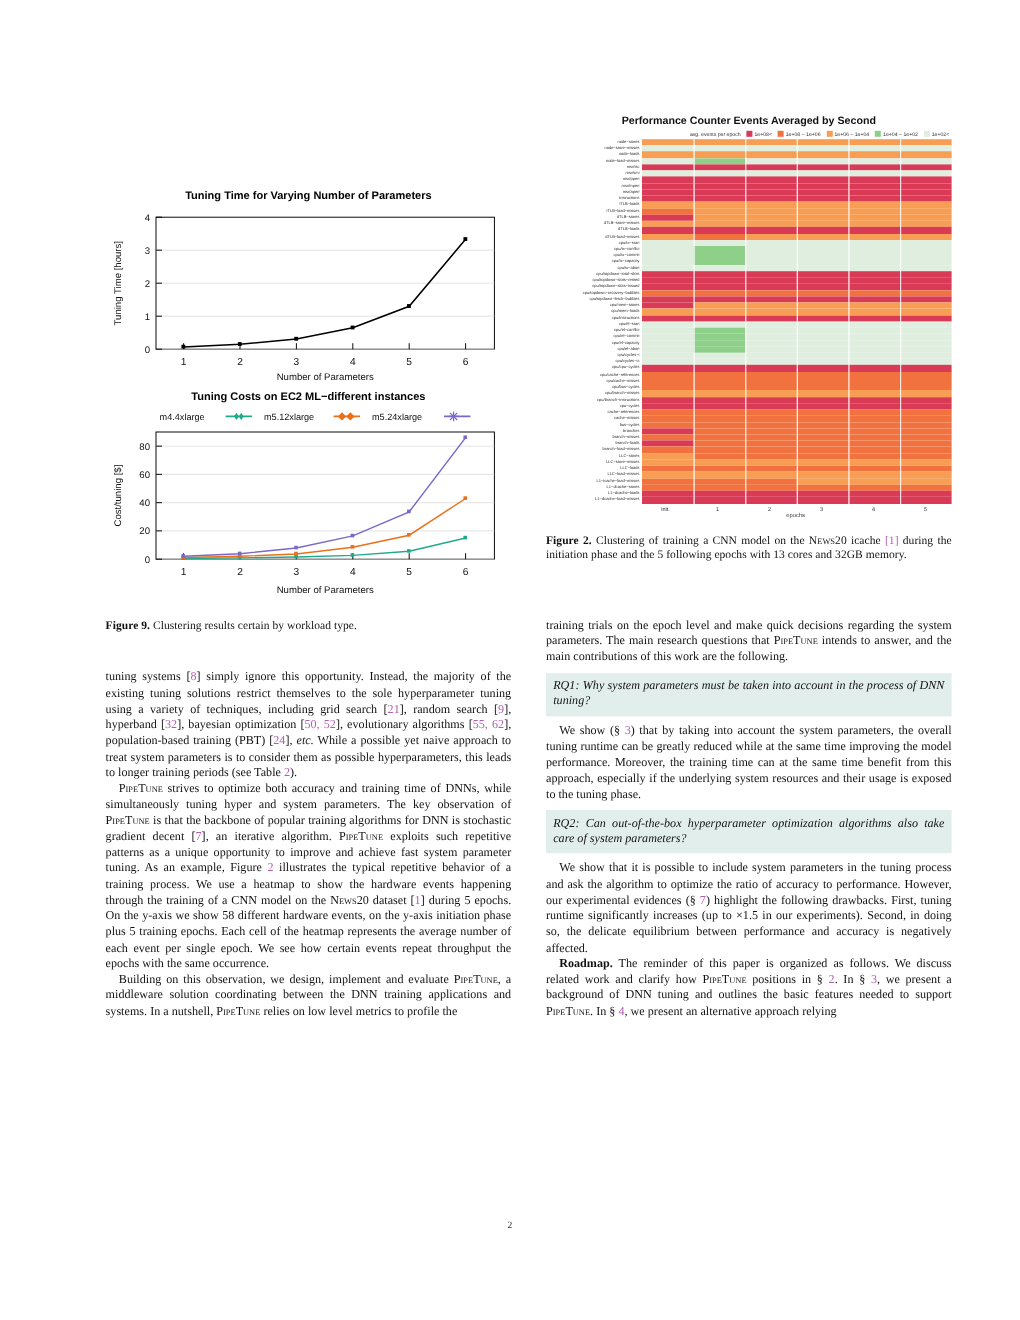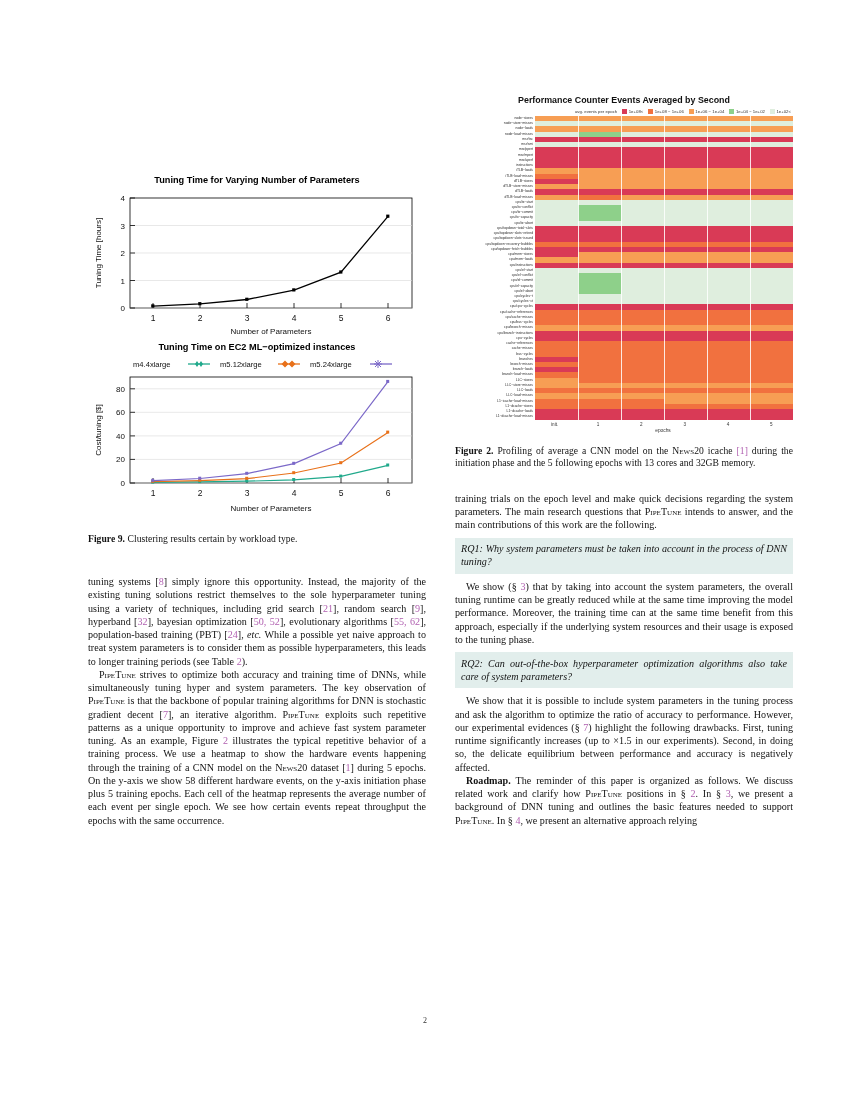--- a/index.html
+++ b/index.html
@@ -164,21 +164,21 @@
               <rect x="204.2" y="100.3" width="3.2" height="3.2"></rect>
               <rect x="251.2" y="82.4" width="3.2" height="3.2"></rect>
               <rect x="298.2" y="26.6" width="3.2" height="3.2"></rect>
             </g>
 
             <text x="183" y="146" font-family="Liberation Sans, sans-serif" font-size="8" fill="#111" text-anchor="middle">Number of Parameters</text>
             <text x="13" y="65" font-family="Liberation Sans, sans-serif" font-size="8" fill="#111" text-anchor="middle" transform="rotate(-90 13 65)">Tuning Time [hours]</text>
           </svg>
         </div>
 
-        <div class="gp-title" style="margin-top:4px">Tuning Time on EC2 ML−optimized instances</div>
+        <div class="gp-title" style="margin-top:4px">Tuning Costs on EC2 ML−different instances</div>
         <div class="gp-wrap">
           <svg class="gp-svg" viewBox="0 0 338 165" width="338" height="165">
 
             <g font-family="Liberation Sans, sans-serif" font-size="7.6" fill="#111">
               <text x="45" y="12">m4.4xlarge</text>
               <line x1="100" y1="9" x2="122" y2="9" stroke="#20a98b" stroke-width="1.3"></line>
               <path d="M107,9 l2,-3 l2,3 l-2,3 z M111,9 l2,-3 l2,3 l-2,3 z" fill="#20a98b"></path>
               <text x="132" y="12">m5.12xlarge</text>
               <line x1="190" y1="9" x2="212" y2="9" stroke="#e8711a" stroke-width="1.3"></line>
               <path d="M197,5.5 l3.5,3.5 l-3.5,3.5 l-3.5,-3.5 z M204,5.5 l3.5,3.5 l-3.5,3.5 l-3.5,-3.5 z" fill="#e8711a"></path>
@@ -256,20 +256,21 @@
         </div>
 
         <div class="figcaption" style="text-align:center;text-indent:0;margin-top:13px;">
           <b>Figure 9.</b><span> Clustering results certain by workload type.</span>
         </div>
       </div>
 
       <div class="body-text" style="margin-top:30px;">
         <p class="noindent">tuning systems [<span class="cite">8</span>] simply ignore this opportunity. Instead, the majority of the existing tuning solutions restrict themselves to the sole hyperparameter tuning using a variety of techniques, including grid search [<span class="cite">21</span>], random search [<span class="cite">9</span>], hyperband [<span class="cite">32</span>], bayesian optimization [<span class="cite">50, 52</span>], evolutionary algorithms [<span class="cite">55, 62</span>], population-based training (PBT) [<span class="cite">24</span>], <i>etc.</i> While a possible yet naive approach to treat system parameters is to consider them as possible hyperparameters, this leads to longer training periods (see Table <span class="cite">2</span>).</p>
         <p><span class="sc">PipeTune</span> strives to optimize both accuracy and training time of DNNs, while simultaneously tuning hyper and system parameters. The key observation of <span class="sc">PipeTune</span> is that the backbone of popular training algorithms for DNN is stochastic gradient decent [<span class="cite">7</span>], an iterative algorithm. <span class="sc">PipeTune</span> exploits such repetitive patterns as a unique opportunity to improve and achieve fast system parameter tuning. As an example, Figure <span class="cite">2</span> illustrates the typical repetitive behavior of a training process. We use a heatmap to show the hardware events happening through the training of a CNN model on the <span class="sc">News20</span> dataset [<span class="cite">1</span>] during 5 epochs. On the y-axis we show 58 different hardware events, on the y-axis initiation phase plus 5 training epochs. Each cell of the heatmap represents the average number of each event per single epoch. We see how certain events repeat throughput the epochs with the same occurrence.</p>
+        <p>Building on this observation, we design, implement and evaluate <span class="sc">PipeTune</span>, a middleware solution coordinating between the DNN training applications and systems. In a nutshell, <span class="sc">PipeTune</span> relies on low level metrics to profile the</p>
       </div>
     </div>
 
     <div class="col">
 
       <div class="figure">
         <div class="hm-title">Performance Counter Events Averaged by Second</div>
         <div class="hm-legend">
           <span>avg. events per epoch</span>
           <span class="lgi">
@@ -832,25 +833,25 @@
             <span style="left: 8.33333%;">init.</span>
             <span style="left: 25%;">1</span>
             <span style="left: 41.6667%;">2</span>
             <span style="left: 58.3333%;">3</span>
             <span style="left: 75%;">4</span>
             <span style="left: 91.6667%;">5</span>
           </div>
         <div class="hm-xlabel">epochs</div>
 
         <div class="figcaption" style="margin-top:12px;">
-          <b>Figure 2.</b><span> Profiling of average a CNN model on the </span><span class="sc">News20</span><span> icache </span><span class="cite">[1]</span><span> during the initiation phase and the 5 following epochs with 13 cores and 32GB memory.</span>
+          <b>Figure 2.</b><span> Clustering of training a CNN model on the </span><span class="sc">News20</span><span> icache </span><span class="cite">[1]</span><span> during the initiation phase and the 5 following epochs with 13 cores and 32GB memory.</span>
         </div>
       </div>
 
-      <div class="body-text" style="margin-top:23px;">
+      <div class="body-text" style="margin-top:46px;">
         <p class="noindent">training trials on the epoch level and make quick decisions regarding the system parameters. The main research questions that <span class="sc">PipeTune</span> intends to answer, and the main contributions of this work are the following.</p>
 
         <div class="rq">
           <b>RQ1</b><span>: Why system parameters must be taken into account in the process of DNN tuning?</span>
         </div>
 
         <p>We show (§ <span class="cite">3</span>) that by taking into account the system parameters, the overall tuning runtime can be greatly reduced while at the same time improving the model performance. Moreover, the training time can at the same time benefit from this approach, especially if the underlying system resources and their usage is exposed to the tuning phase.</p>
 
         <div class="rq">
           <b>RQ2</b><span>: Can out-of-the-box hyperparameter optimization algorithms also take care of system parameters?</span>

